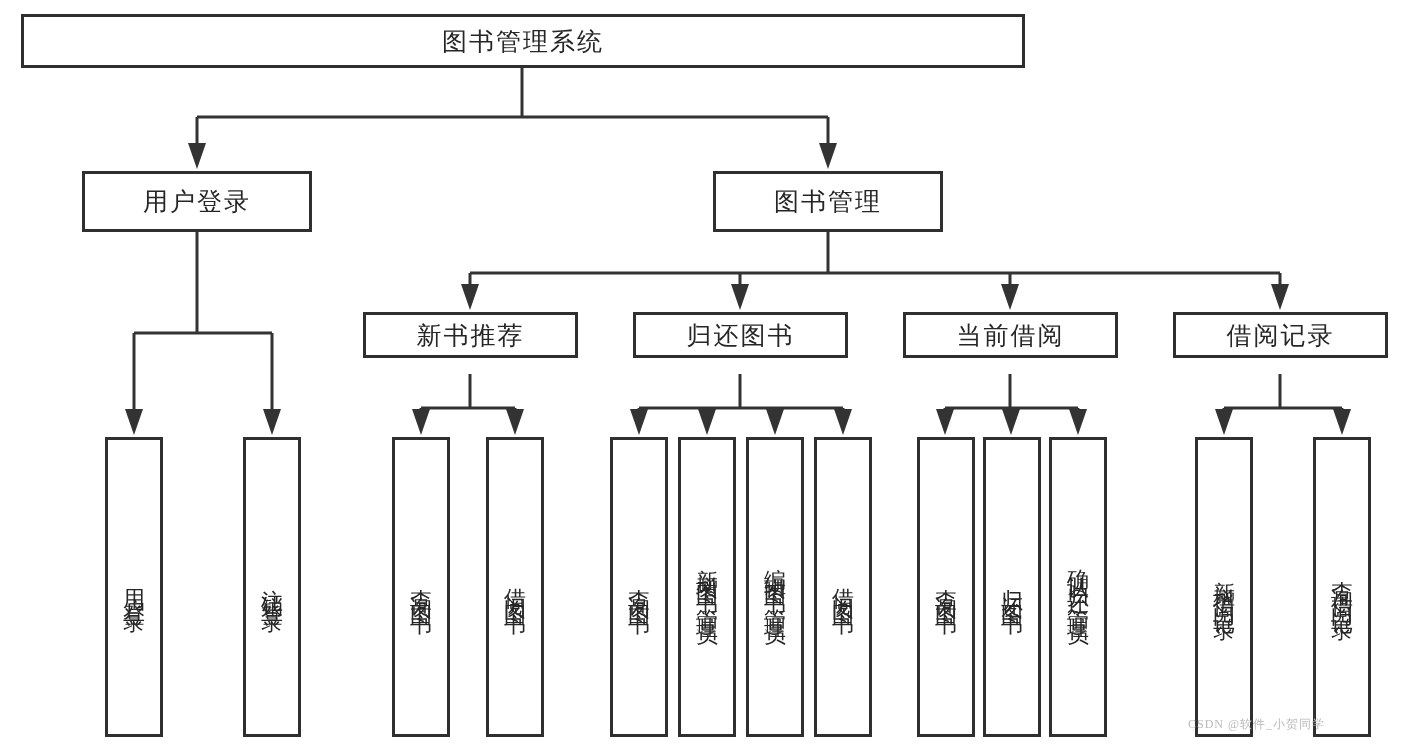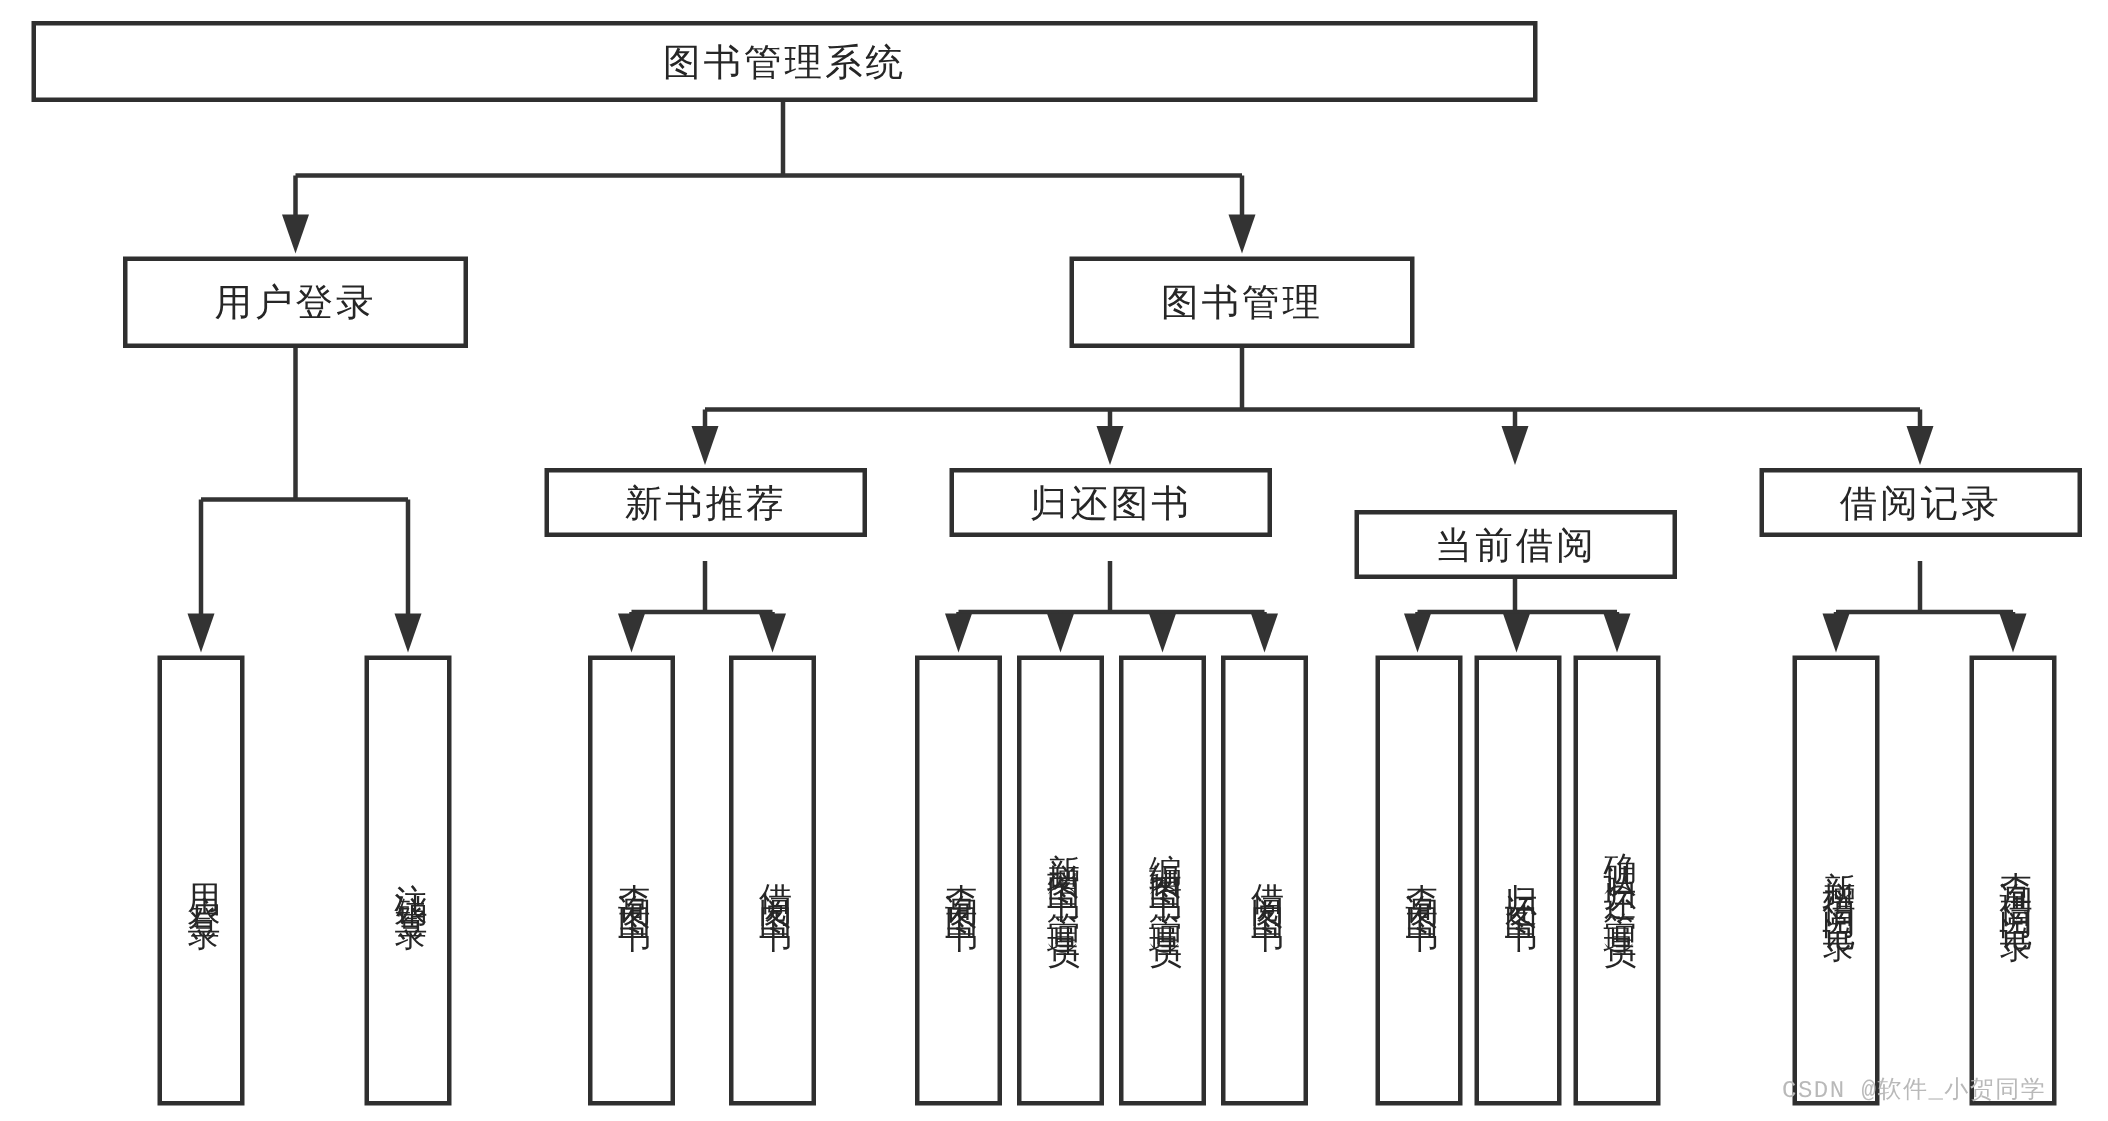--- a/index.html
+++ b/index.html
@@ -1,21 +1,21 @@
 <!DOCTYPE html>
 <html><head>
 <meta charset="utf-8">
 <style>
   html,body { margin:0; padding:0; background:#ffffff; }
   .canvas {
     position: relative;
     width: 1405px;
     height: 747px;
     background: #ffffff;
-    font-family: Liberation Mono, monospace;
+    font-family: Liberation Serif, serif;
     overflow: hidden;
   }
   svg.wires { position:absolute; left:0; top:0; width:1405px; height:747px; }
   .node {
     position: absolute;
     box-sizing: border-box;
     background: #ffffff;
     border: 3px solid #2f2f2f;
     display: flex;
     align-items: center;
@@ -32,21 +32,21 @@
     letter-spacing: 8px;
     line-height: 1;
   }
   .root  { left:21px;  top:14px;  width:1004px; height:54px; }
   .lvl2  { top:171px;  height:61px; width:230px; }
   .lvl3  { top:312px;  height:46px; width:215px; }
   .leaf  { top:437px;  height:300px; width:58px; }
   .watermark {
     position:absolute;
     left:1188px; top:716px;
-    font-size:16px;
+    font-size:12px;
     color:#b9b9b9;
     letter-spacing:1px;
   }
 </style>
 </head>
 <body>
 
 <div class="canvas">
 
   <svg class="wires" viewBox="0 0 1405 747" xmlns="http://www.w3.org/2000/svg">
@@ -122,21 +122,21 @@
     </g>
   </svg>
 
   <div class="node root">图书管理系统</div>
 
   <div class="node lvl2" style="left:82px;">用户登录</div>
   <div class="node lvl2" style="left:713px;">图书管理</div>
 
   <div class="node lvl3" style="left:363px;">新书推荐</div>
   <div class="node lvl3" style="left:633px;">归还图书</div>
-  <div class="node lvl3" style="left:903px;margin-top:28px;">当前借阅</div>
+  <div class="node lvl3" style="left:903px;">当前借阅</div>
   <div class="node lvl3" style="left:1173px;">借阅记录</div>
 
   <div class="node leaf vnode" style="left:105px;">用户登录</div>
   <div class="node leaf vnode" style="left:243px;">注销登录</div>
 
   <div class="node leaf vnode" style="left:392px;">查询图书</div>
   <div class="node leaf vnode" style="left:486px;">借阅图书</div>
 
   <div class="node leaf vnode" style="left:610px;">查询图书</div>
   <div class="node leaf vnode" style="left:678px;">新增图书（管理员）</div>

